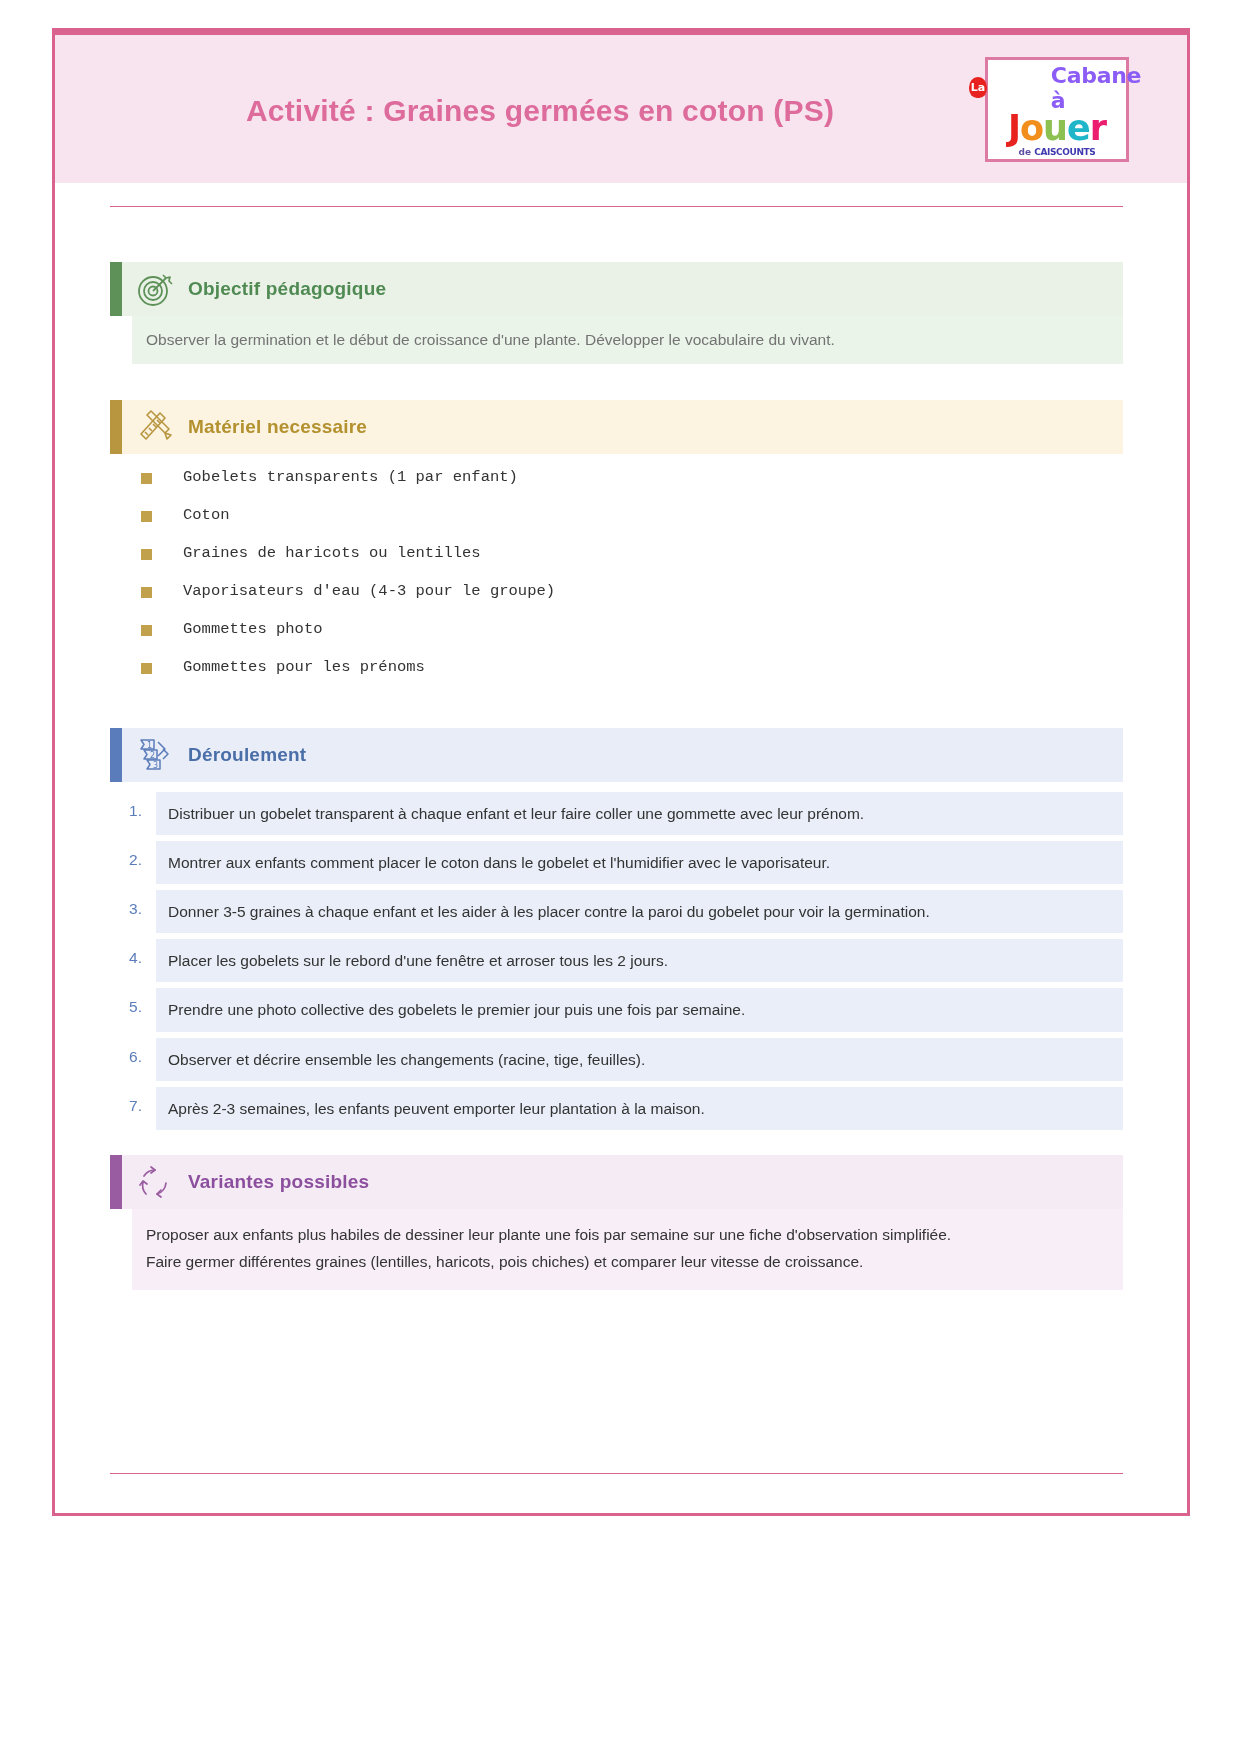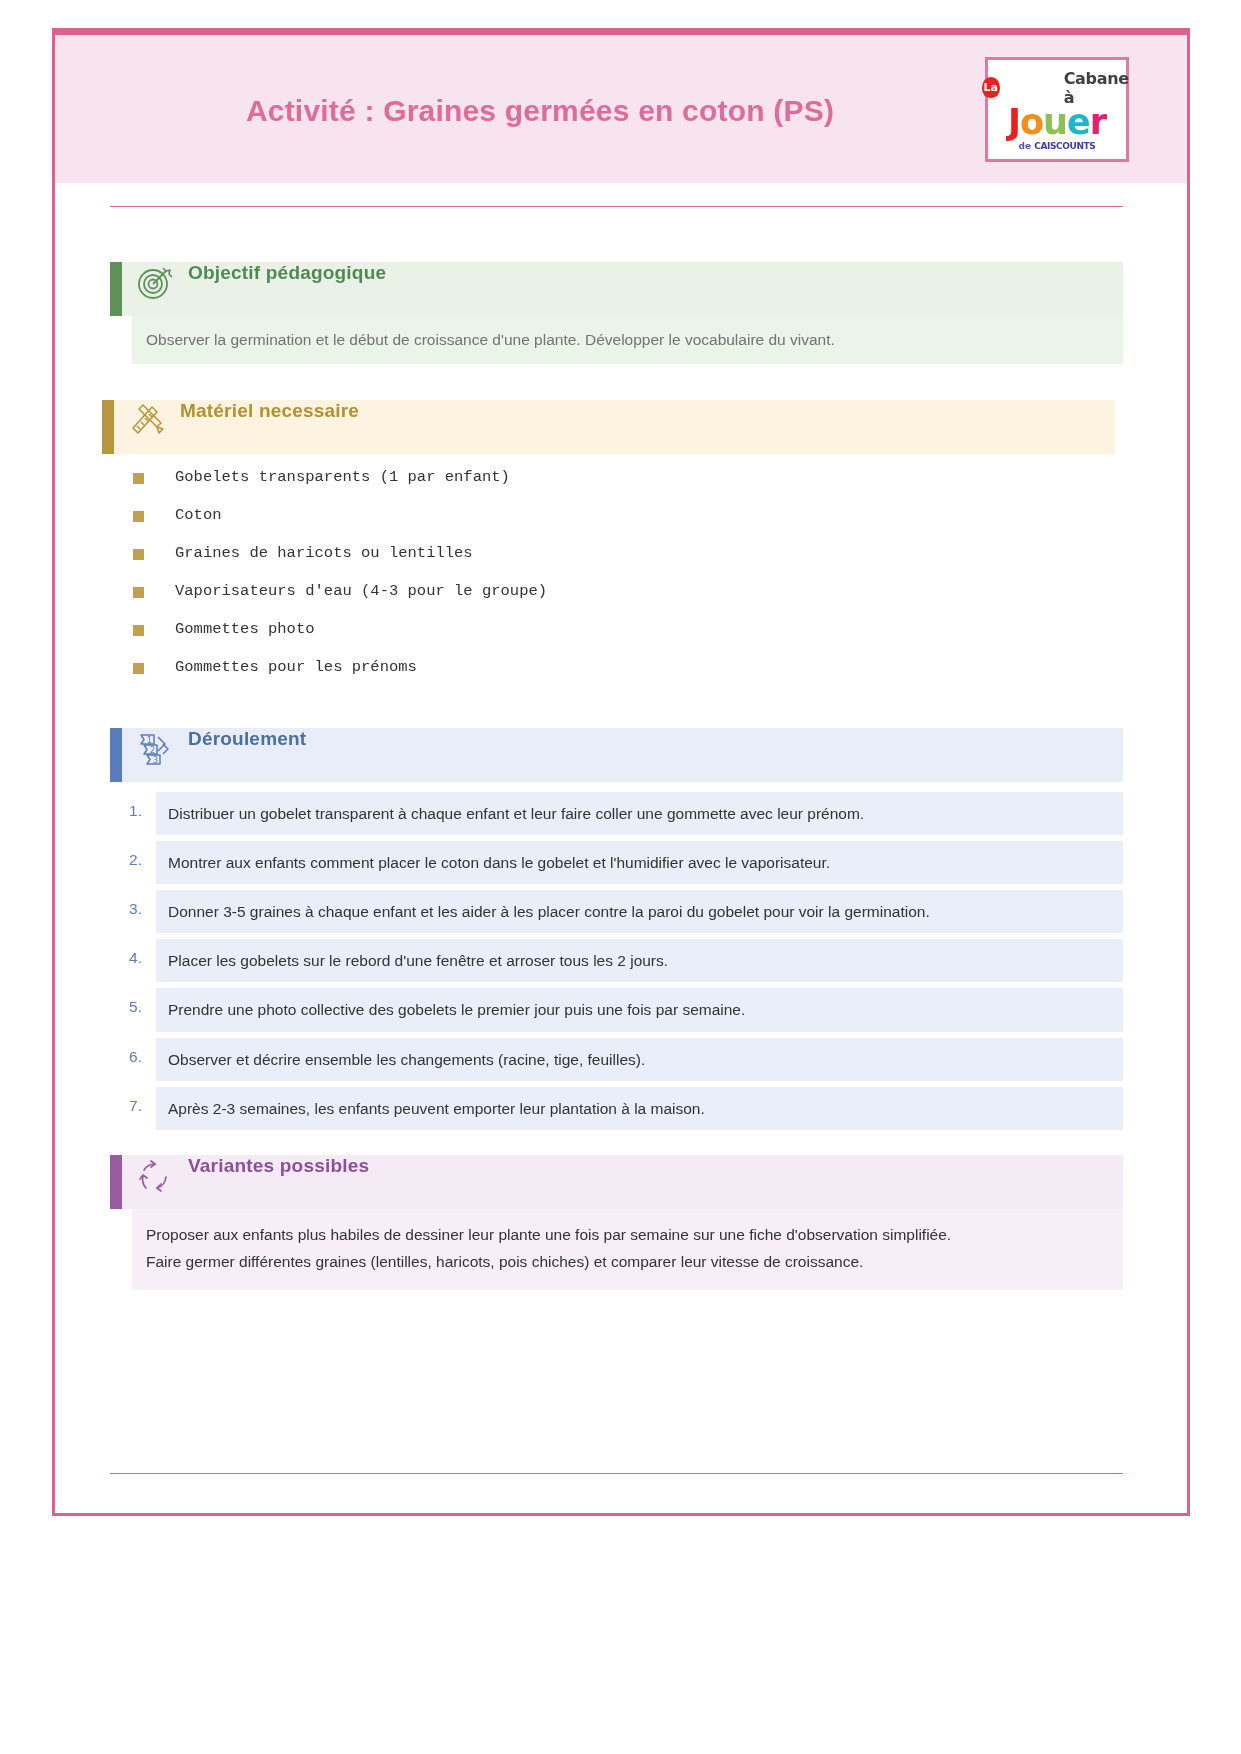--- a/index.html
+++ b/index.html
@@ -88,22 +88,22 @@
     height: 21px;
     background: #e8221f;
     color: #ffffff;
     border-radius: 50% 50% 45% 45%;
     font-size: 11px;
     font-weight: bold;
     font-family: "DejaVu Sans", sans-serif;
     line-height: 1;
   }
   .logo-cabane {
-    color: #404040;
-    font-size: 16px;
+    color: #8b5cf6;
+    font-size: 22px;
     font-weight: bold;
     font-family: "DejaVu Sans", sans-serif;
     letter-spacing: -0.3px;
     margin-left: 45px;
   }
   .logo-jouer {
     font-size: 35px;
     font-weight: bold;
     font-family: "DejaVu Sans", sans-serif;
     line-height: 1;
@@ -139,21 +139,21 @@
     width: 1013px;
     height: 0;
     border-top: 1px solid #d9638e;
   }
 
   
   .section { position: absolute; }
 
   .sec-header {
     display: flex;
-    align-items: flex-start;
+    align-items: center;
     height: 54px;
     box-sizing: border-box;
     padding-left: 0;
   }
   .sec-bar {
     width: 12px;
     height: 54px;
     flex: 0 0 12px;
   }
   .sec-icon {
@@ -292,21 +292,21 @@
           <circle cx="18" cy="22" r="4.5"></circle>
           <path d="M18 22 L31 9" stroke-width="1.8"></path>
           <path d="M28 6 l3 3 4 -1 -1 4 3 3" stroke-width="1.6" stroke-linejoin="round"></path>
         </svg>
       </div>
       <div class="sec-title">Objectif pédagogique</div>
     </div>
     <div class="body-green" style="width:991px;">Observer la germination et le début de croissance d'une plante. Développer le vocabulaire du vivant.</div>
   </div>
 
-  <div class="section sec-gold" style="left:102px; top:400px; width:1013px;">
+  <div class="section sec-gold" style="left:110px; top:400px; width:1013px;">
     <div class="sec-header">
       <div class="sec-bar"></div>
       <div class="sec-icon">
         <svg width="42" height="42" viewBox="0 0 42 42" fill="none" stroke="#b8963f" stroke-width="1.6" stroke-linejoin="round">
 
           <path d="M7 28 L26 7 L31 12 L12 33 Z"></path>
           <path d="M11 26 l3 3 M15 22 l3 3 M19 18 l3 3 M23 14 l3 3"></path>
 
           <path d="M13 9 L17 5 L35 23 L31 27 Z"></path>
           <path d="M31 27 L33 33 L37 29 Z"></path>

